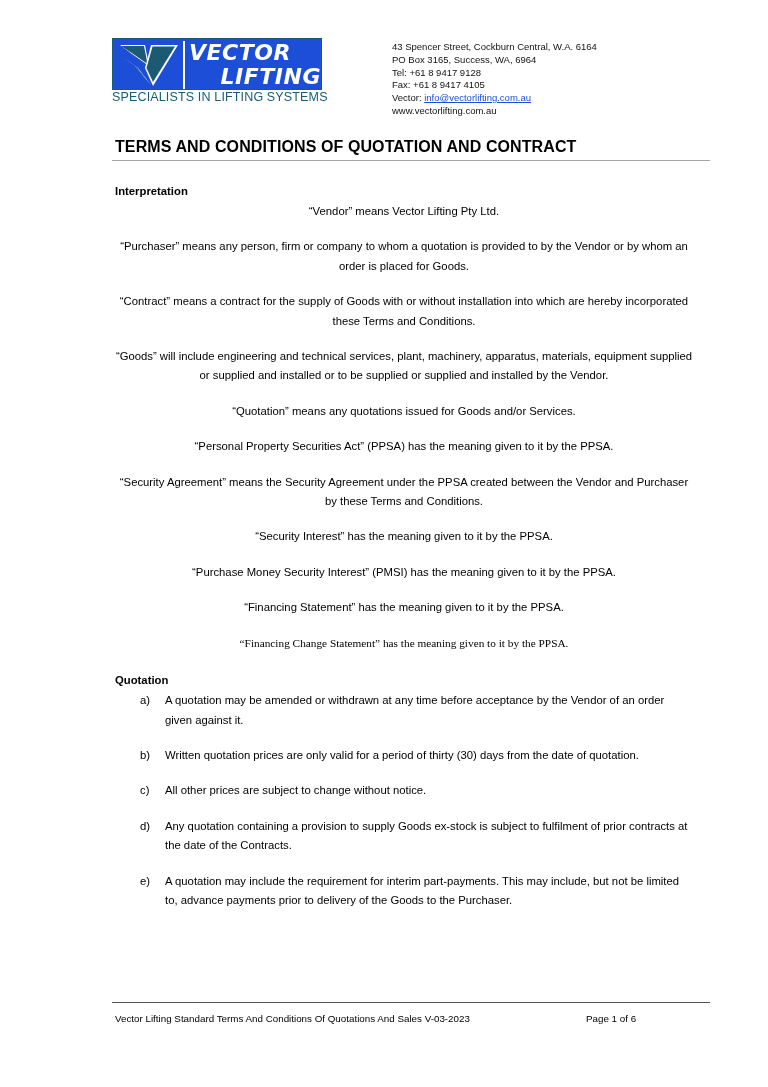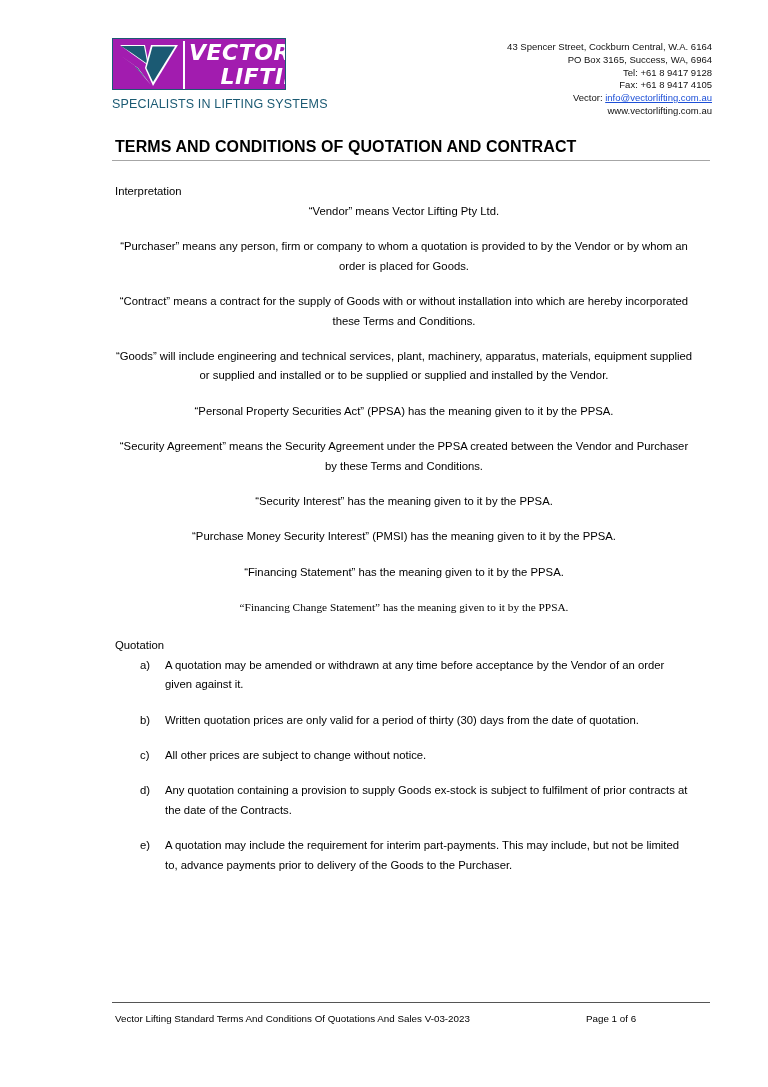--- a/index.html
+++ b/index.html
@@ -31,23 +31,23 @@
     width: 600px;
     height: 90px;
   }
   .logo-block {
     position: absolute;
     left: 0;
     top: 0;
     width: 216px;
   }
   .logo-box {
-    width: 174px;
+    width: 210px;
     height: 52px;
-    background: #a21caf;
+    background: #1d4ed8;
     border: 1px solid #1b5a73;
     box-sizing: border-box;
     position: relative;
     overflow: hidden;
   }
   .logo-mark {
     position: absolute;
     left: 5px;
     top: 3px;
     width: 62px;
@@ -80,35 +80,34 @@
   .logo-word-vector {
     font-size: 22px;
     margin-top: 1px;
   }
   .logo-word-lifting {
     font-size: 22px;
     margin-top: 2px;
     text-align: right;
   }
   .tagline {
-    margin-top: 7px;
     color: #1b5a73;
     font-size: 12.5px;
     font-weight: normal;
     letter-spacing: 0.15px;
     font-family: "Liberation Sans", sans-serif;
     white-space: nowrap;
   }
 
   .contact {
     position: absolute;
     right: 0;
     top: 3px;
     width: 320px;
-    text-align: right;
+    text-align: left;
     font-size: 9.5px;
     line-height: 12.8px;
     color: #111111;
   }
   .contact div { white-space: nowrap; }
   .contact-email-link {
     color: #1c4fd8;
     text-decoration: underline;
   }
   .contact-web { color: #111111; }
@@ -134,21 +133,21 @@
 
   
   .content {
     position: absolute;
     left: 115px;
     top: 182px;
     width: 578px;
   }
   .section-heading {
     font-size: 11.3px;
-    font-weight: normal;
+    font-weight: bold;
     line-height: 19px;
     margin: 0 0 1px 0;
     color: #000000;
   }
   p.para {
     font-size: 11.3px;
     line-height: 19.4px;
     margin: 0 0 16px 0;
     color: #000000;
     text-align: center;
@@ -248,20 +247,21 @@
   <div class="title-rule"></div>
 
   <div class="content">
 
     <div class="section-heading">Interpretation</div>
 
     <p class="para">“Vendor” means Vector Lifting Pty Ltd.</p>
     <p class="para">“Purchaser” means any person, firm or company to whom a quotation is provided to by the Vendor or by whom an order is placed for Goods.</p>
     <p class="para">“Contract” means a contract for the supply of Goods with or without installation into which are hereby incorporated these Terms and Conditions.</p>
     <p class="para">“Goods” will include engineering and technical services, plant, machinery, apparatus, materials, equipment supplied or supplied and installed or to be supplied or supplied and installed by the Vendor.</p>
+    <p class="para">“Quotation” means any quotations issued for Goods and/or Services.</p>
     <p class="para">“Personal Property Securities Act” (PPSA) has the meaning given to it by the PPSA.</p>
     <p class="para">“Security Agreement” means the Security Agreement under the PPSA created between the Vendor and Purchaser by these Terms and Conditions.</p>
     <p class="para">“Security Interest” has the meaning given to it by the PPSA.</p>
     <p class="para">“Purchase Money Security Interest” (PMSI) has the meaning given to it by the PPSA.</p>
     <p class="para">“Financing Statement” has the meaning given to it by the PPSA.</p>
     <p class="para tight">“Financing Change Statement” has the meaning given to it by the PPSA.</p>
 
     <div class="spacer-before-quotation"></div>
 
     <div class="section-heading">Quotation</div>

